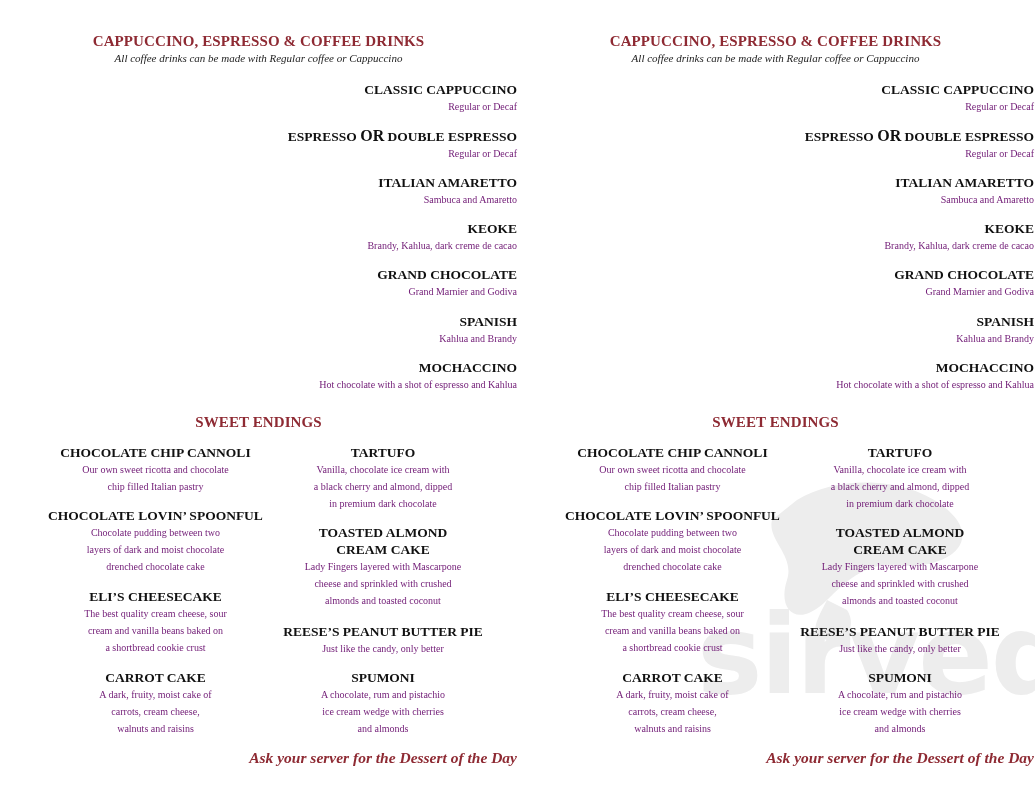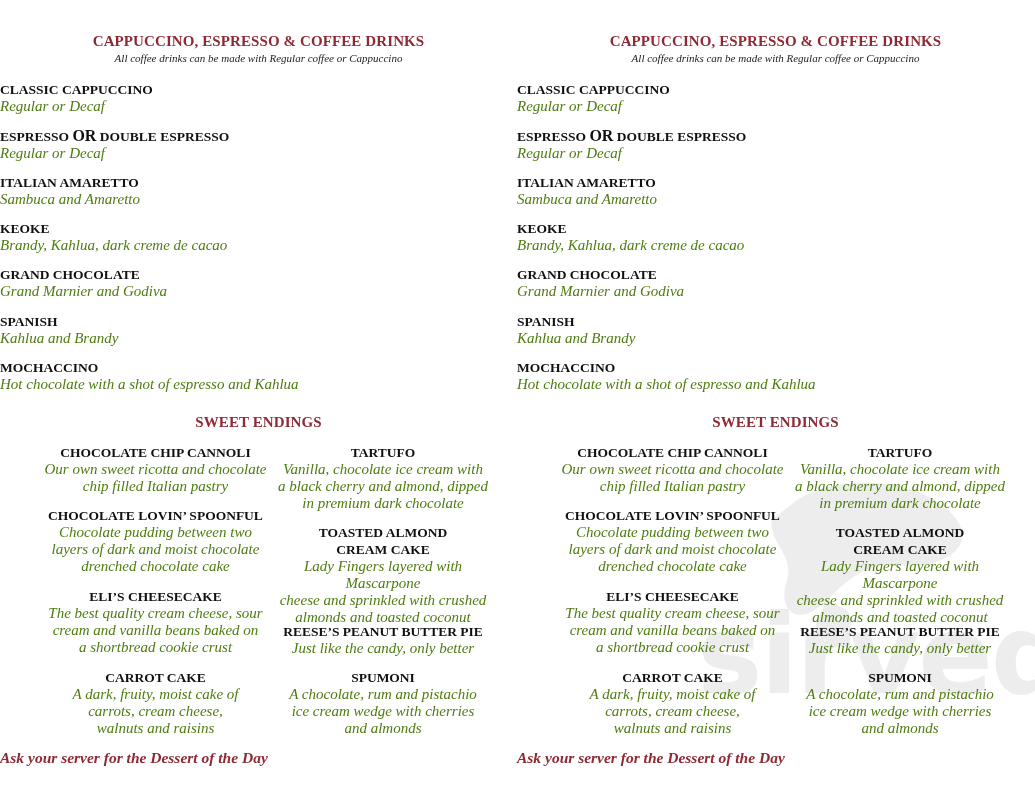--- a/index.html
+++ b/index.html
@@ -12,33 +12,33 @@
 
     .section-title {
       position: absolute; left: 0; width: 517px; text-align: center;
       font-weight: bold; color: #8e2a33; font-size: 15px; letter-spacing: 0.1px;
     }
     .subtitle {
       position: absolute; left: 0; width: 517px; text-align: center;
       font-style: italic; font-size: 11px; color: #222;
     }
     .drink {
-      position: absolute; left: 0; width: 517px; text-align: left;
+      position: absolute; left: 0; width: 517px; text-align: right;
     }
     .item-name { font-weight: bold; font-size: 13.5px; line-height: 17px; color: #111; }
-    .item-desc { font-style: italic; font-size: 15px; line-height: 17px; color: #4d7c0f; }
+    .item-desc { font-size: 10px; line-height: 17px; color: #701a75; }
     .small-caps { font-size: 16px; }
 
     .col { position: absolute; text-align: center; }
     .col.c1 { left: 20px; width: 255px; }
     .col.c2 { left: 266px; width: 218px; text-align: center; }
     .col .dessert { position: absolute; left: 8px; width: 100%; }
 
     .footer-note {
-      position: absolute; left: 0; width: 517px; text-align: left;
+      position: absolute; left: 0; width: 517px; text-align: right;
       font-style: italic; font-weight: bold; color: #8e2a33; font-size: 15.5px;
     }
 
     .watermark { position: absolute; pointer-events: none; }
   </style>
 </head>
 <body>
 
 <div class="panel left">
   <div class="section-title" style="top:33px;">CAPPUCCINO, ESPRESSO &amp; COFFEE DRINKS</div>

